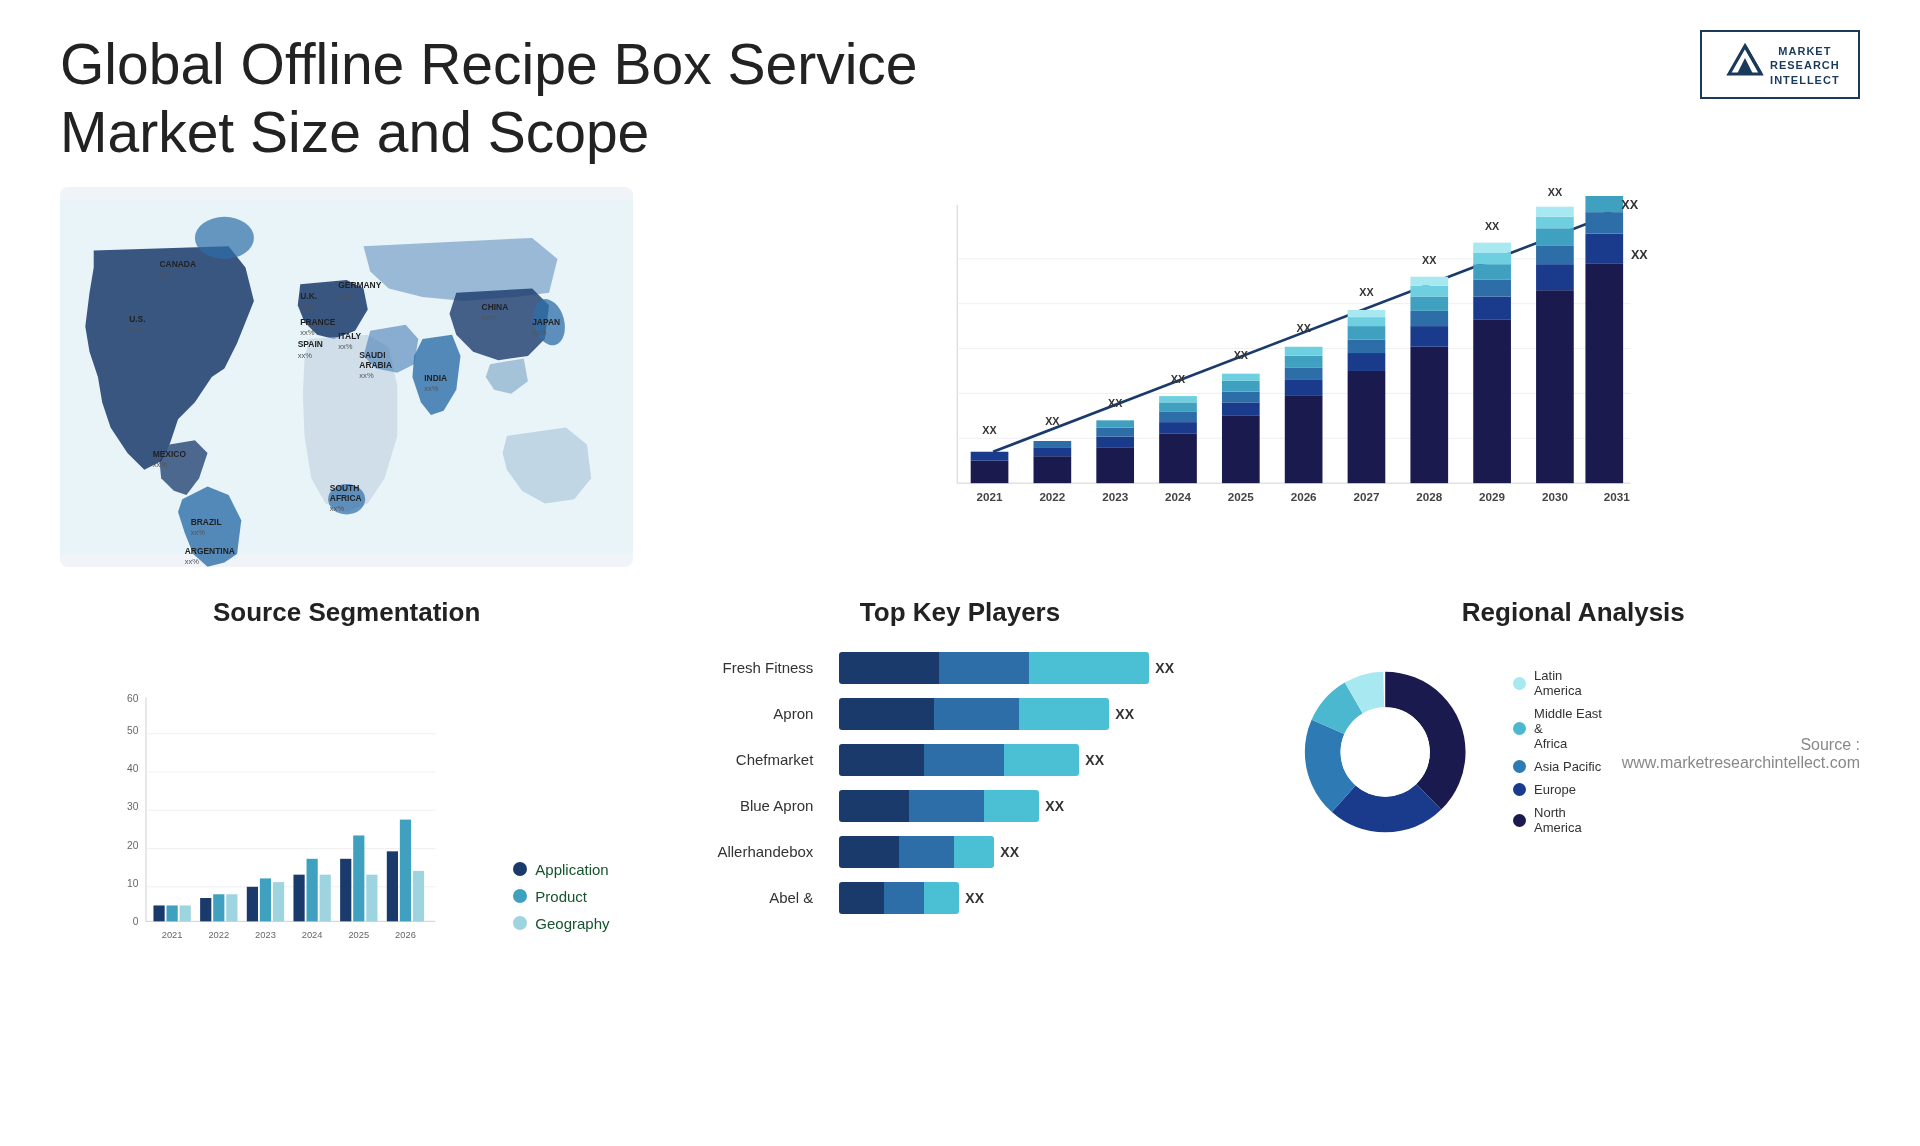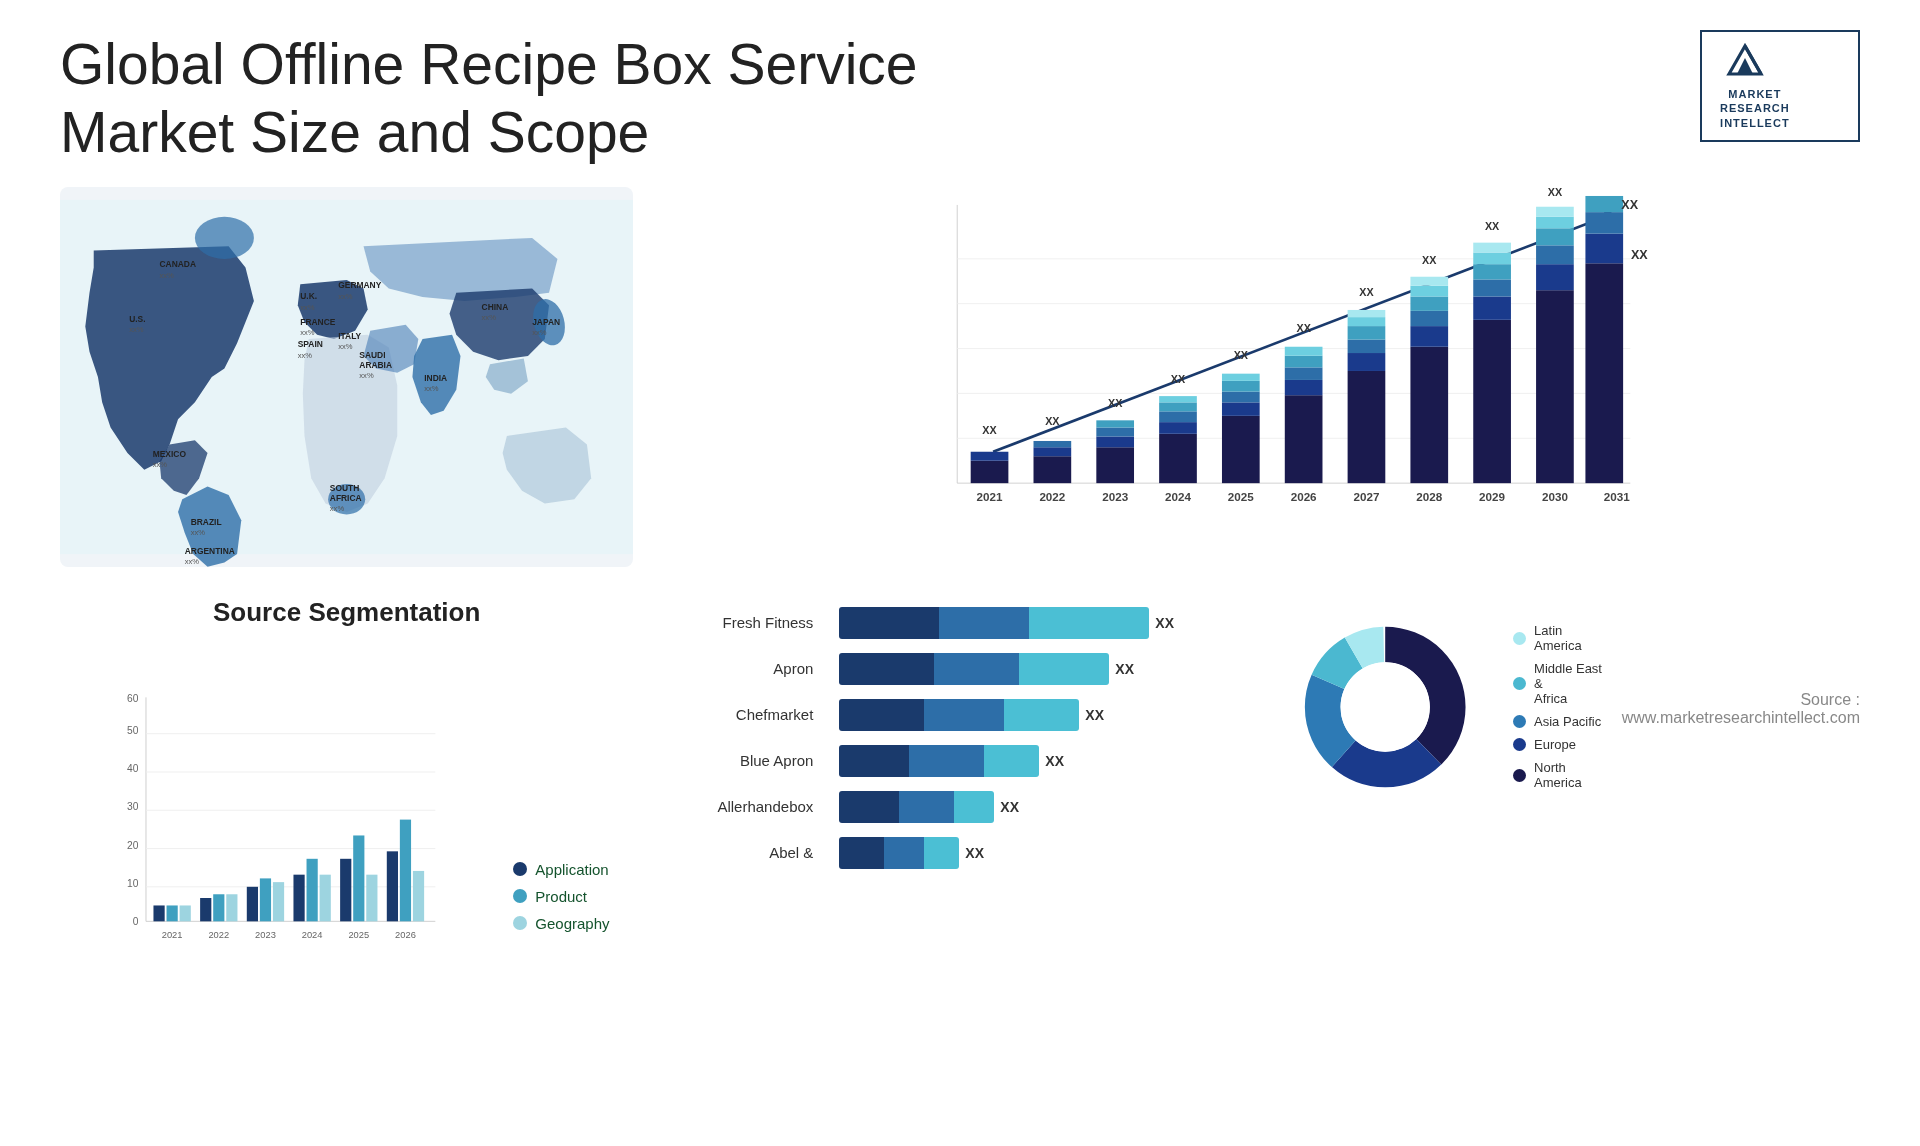--- a/index.html
+++ b/index.html
@@ -24,22 +24,22 @@
     }
     .title {
       font-size: 57px;
       font-weight: 400;
       color: #222;
       max-width: 900px;
       line-height: 1.2;
     }
     .logo-box {
       display: flex;
-      flex-direction: column;
-      align-items: flex-start;
+      flex-direction: row;
+      align-items: flex-end;
       border: 2px solid #1a3a5c;
       padding: 10px 18px;
       min-width: 160px;
     }
     .logo-icon {
       width: 50px;
       height: 40px;
       margin-bottom: 5px;
     }
     .logo-text {
@@ -517,20 +517,21 @@
           </div>
           <div class="legend-item">
             <div class="legend-dot" style="background:#9dd4e0;"></div>
             <span>Geography</span>
           </div>
         </div>
       </div>
     </div>
 
     <div class="players-section">
+      <div class="section-title">Top Key Players</div>
       <div class="players-container">
 
         <div class="player-row">
           <div class="player-name">Fresh Fitness</div>
           <div class="player-bar-wrap">
             <div class="player-bar" style="width:310px;">
               <div class="player-bar-seg1" style="width:100px;"></div>
               <div class="player-bar-seg2" style="width:90px;"></div>
               <div class="player-bar-seg3" style="width:120px;"></div>
             </div>
@@ -594,20 +595,21 @@
               <div class="player-bar-seg2" style="width:40px;"></div>
               <div class="player-bar-seg3" style="width:35px;"></div>
             </div>
             <span class="player-val">XX</span>
           </div>
         </div>
       </div>
     </div>
 
     <div class="regional-section">
+      <div class="section-title">Regional Analysis</div>
       <div class="regional-container">
         <div class="donut-legend-row">
 
           <svg viewBox="0 0 220 220" width="220" height="220">
 
             <circle cx="110" cy="110" r="70" fill="none" stroke="#1a1a4e" stroke-width="40" stroke-dasharray="165.6 274.2" stroke-dashoffset="0" transform="rotate(-90 110 110)"></circle>
 
             <circle cx="110" cy="110" r="70" fill="none" stroke="#1a3a8c" stroke-width="40" stroke-dasharray="104.7 335.1" stroke-dashoffset="-165.6" transform="rotate(-90 110 110)"></circle>
 
             <circle cx="110" cy="110" r="70" fill="none" stroke="#2d7ab5" stroke-width="40" stroke-dasharray="87.96 351.84" stroke-dashoffset="-270.3" transform="rotate(-90 110 110)"></circle>

